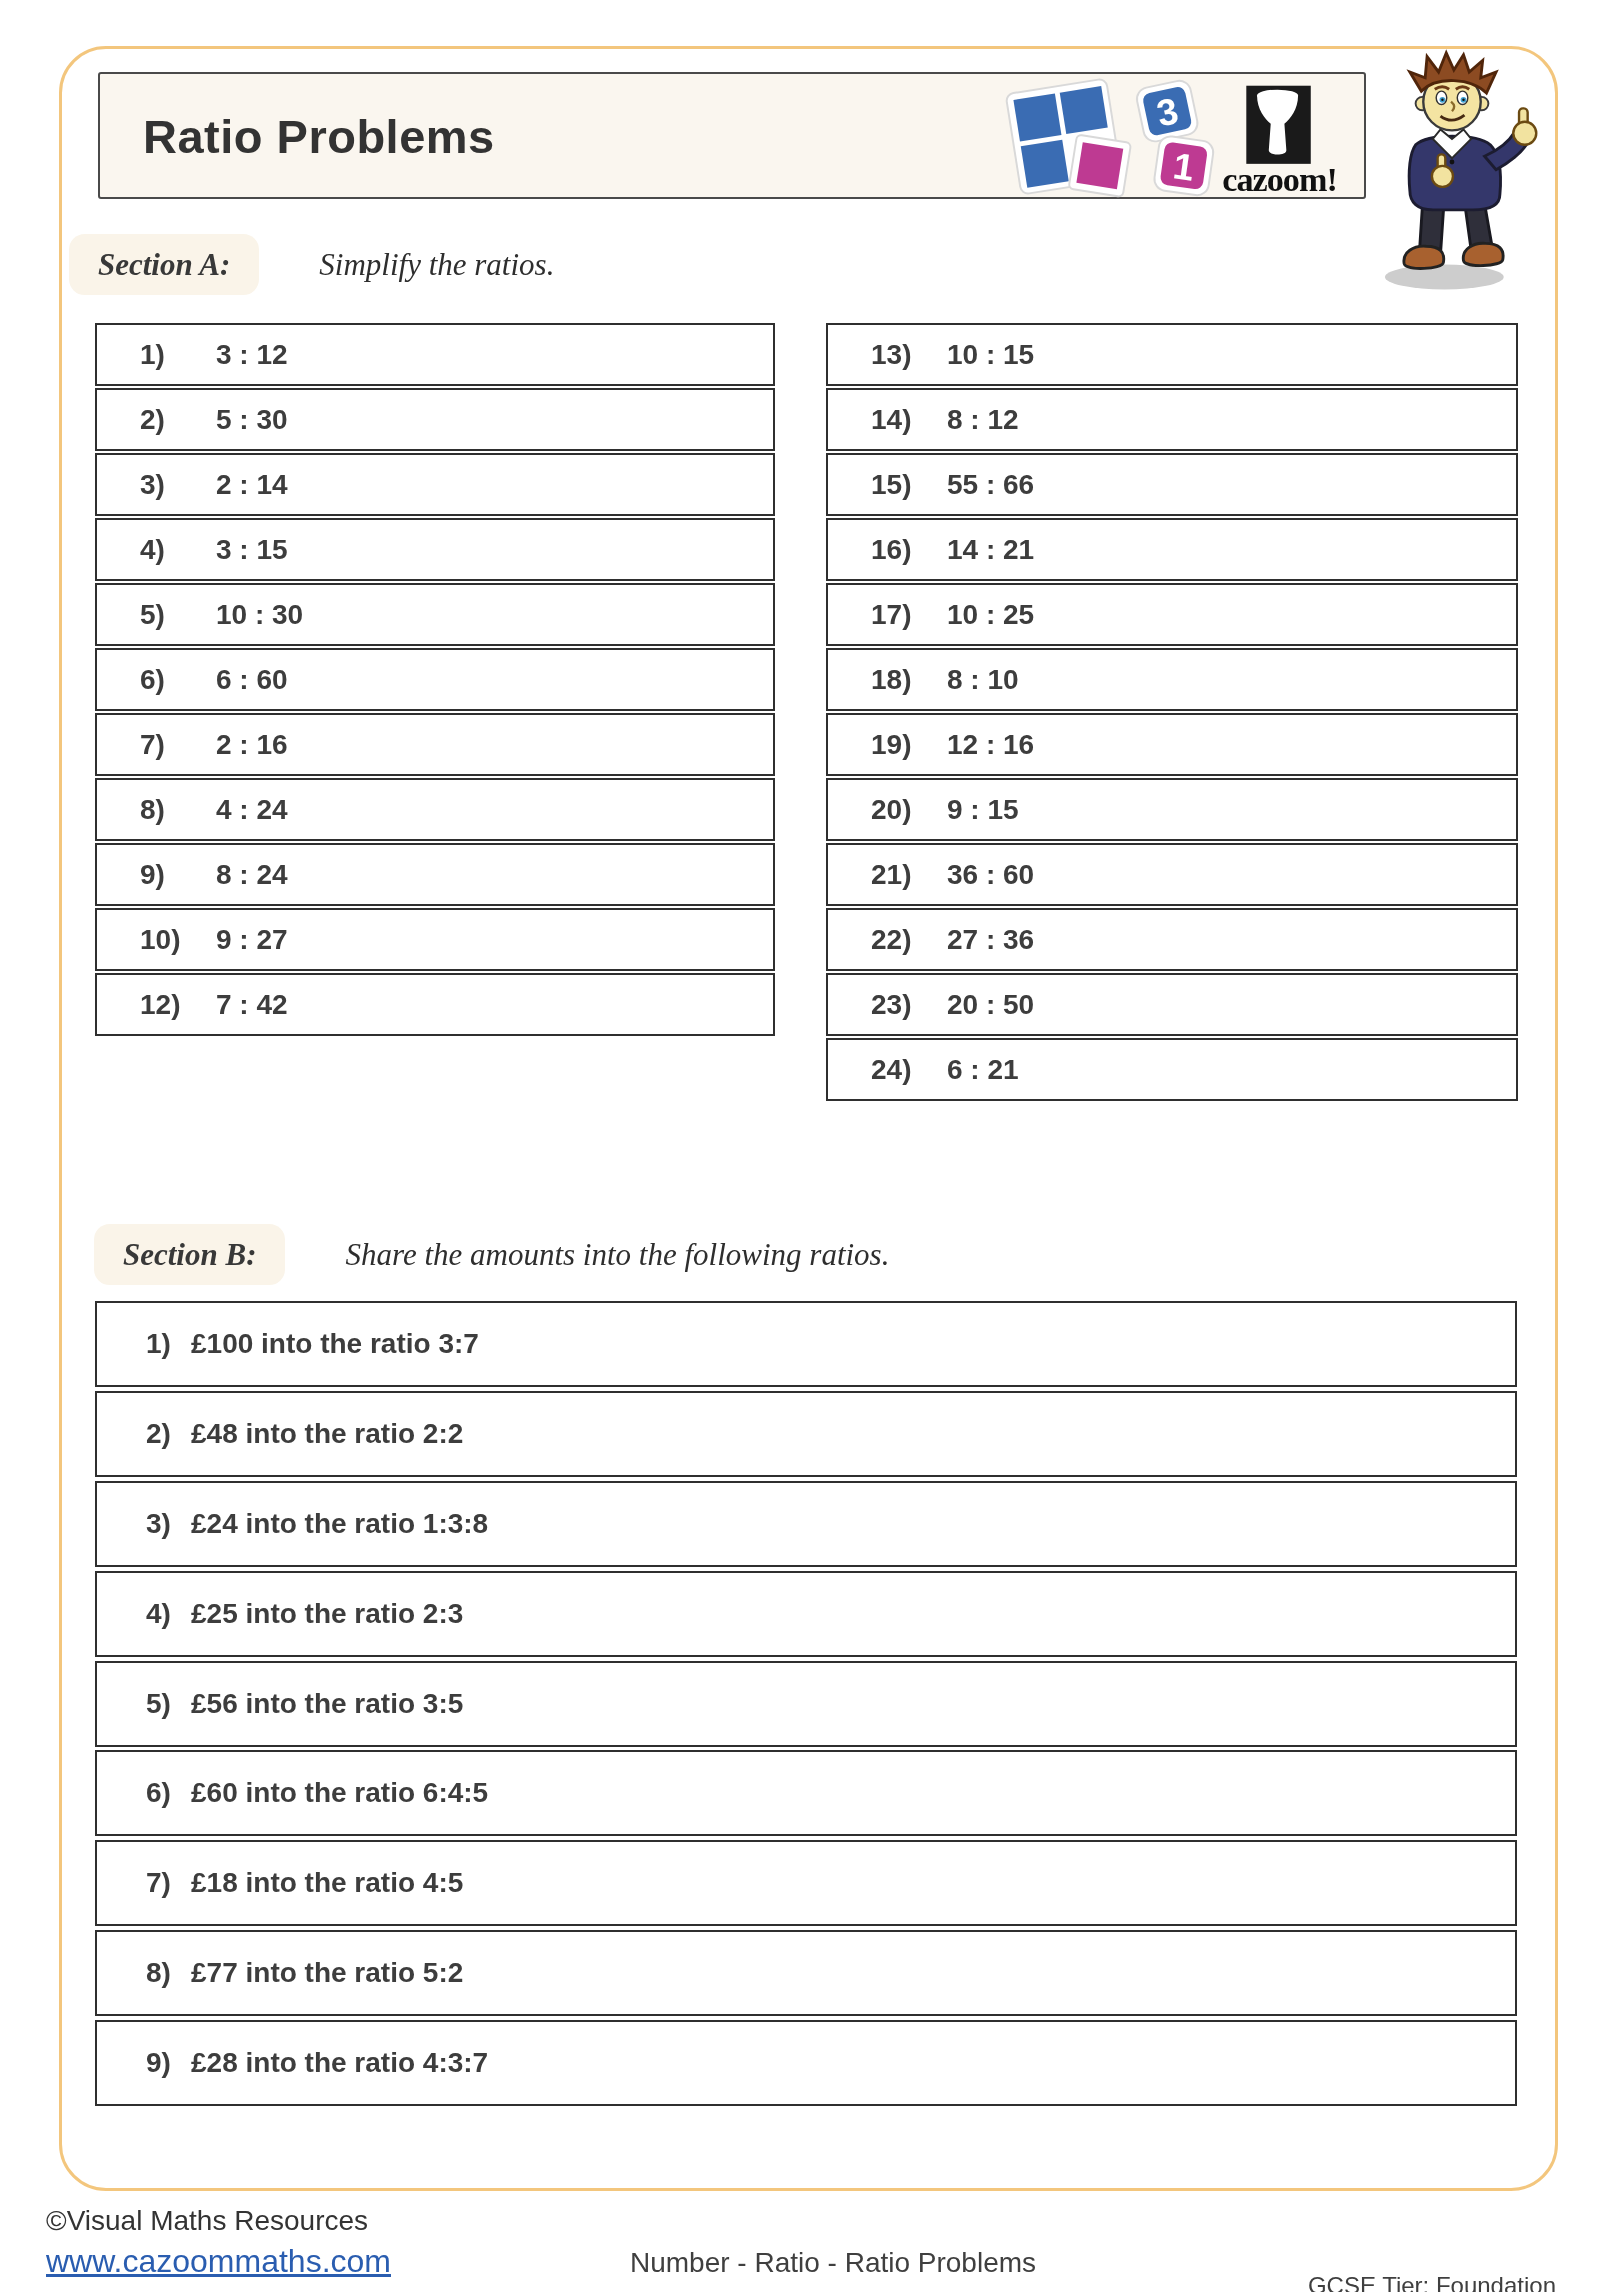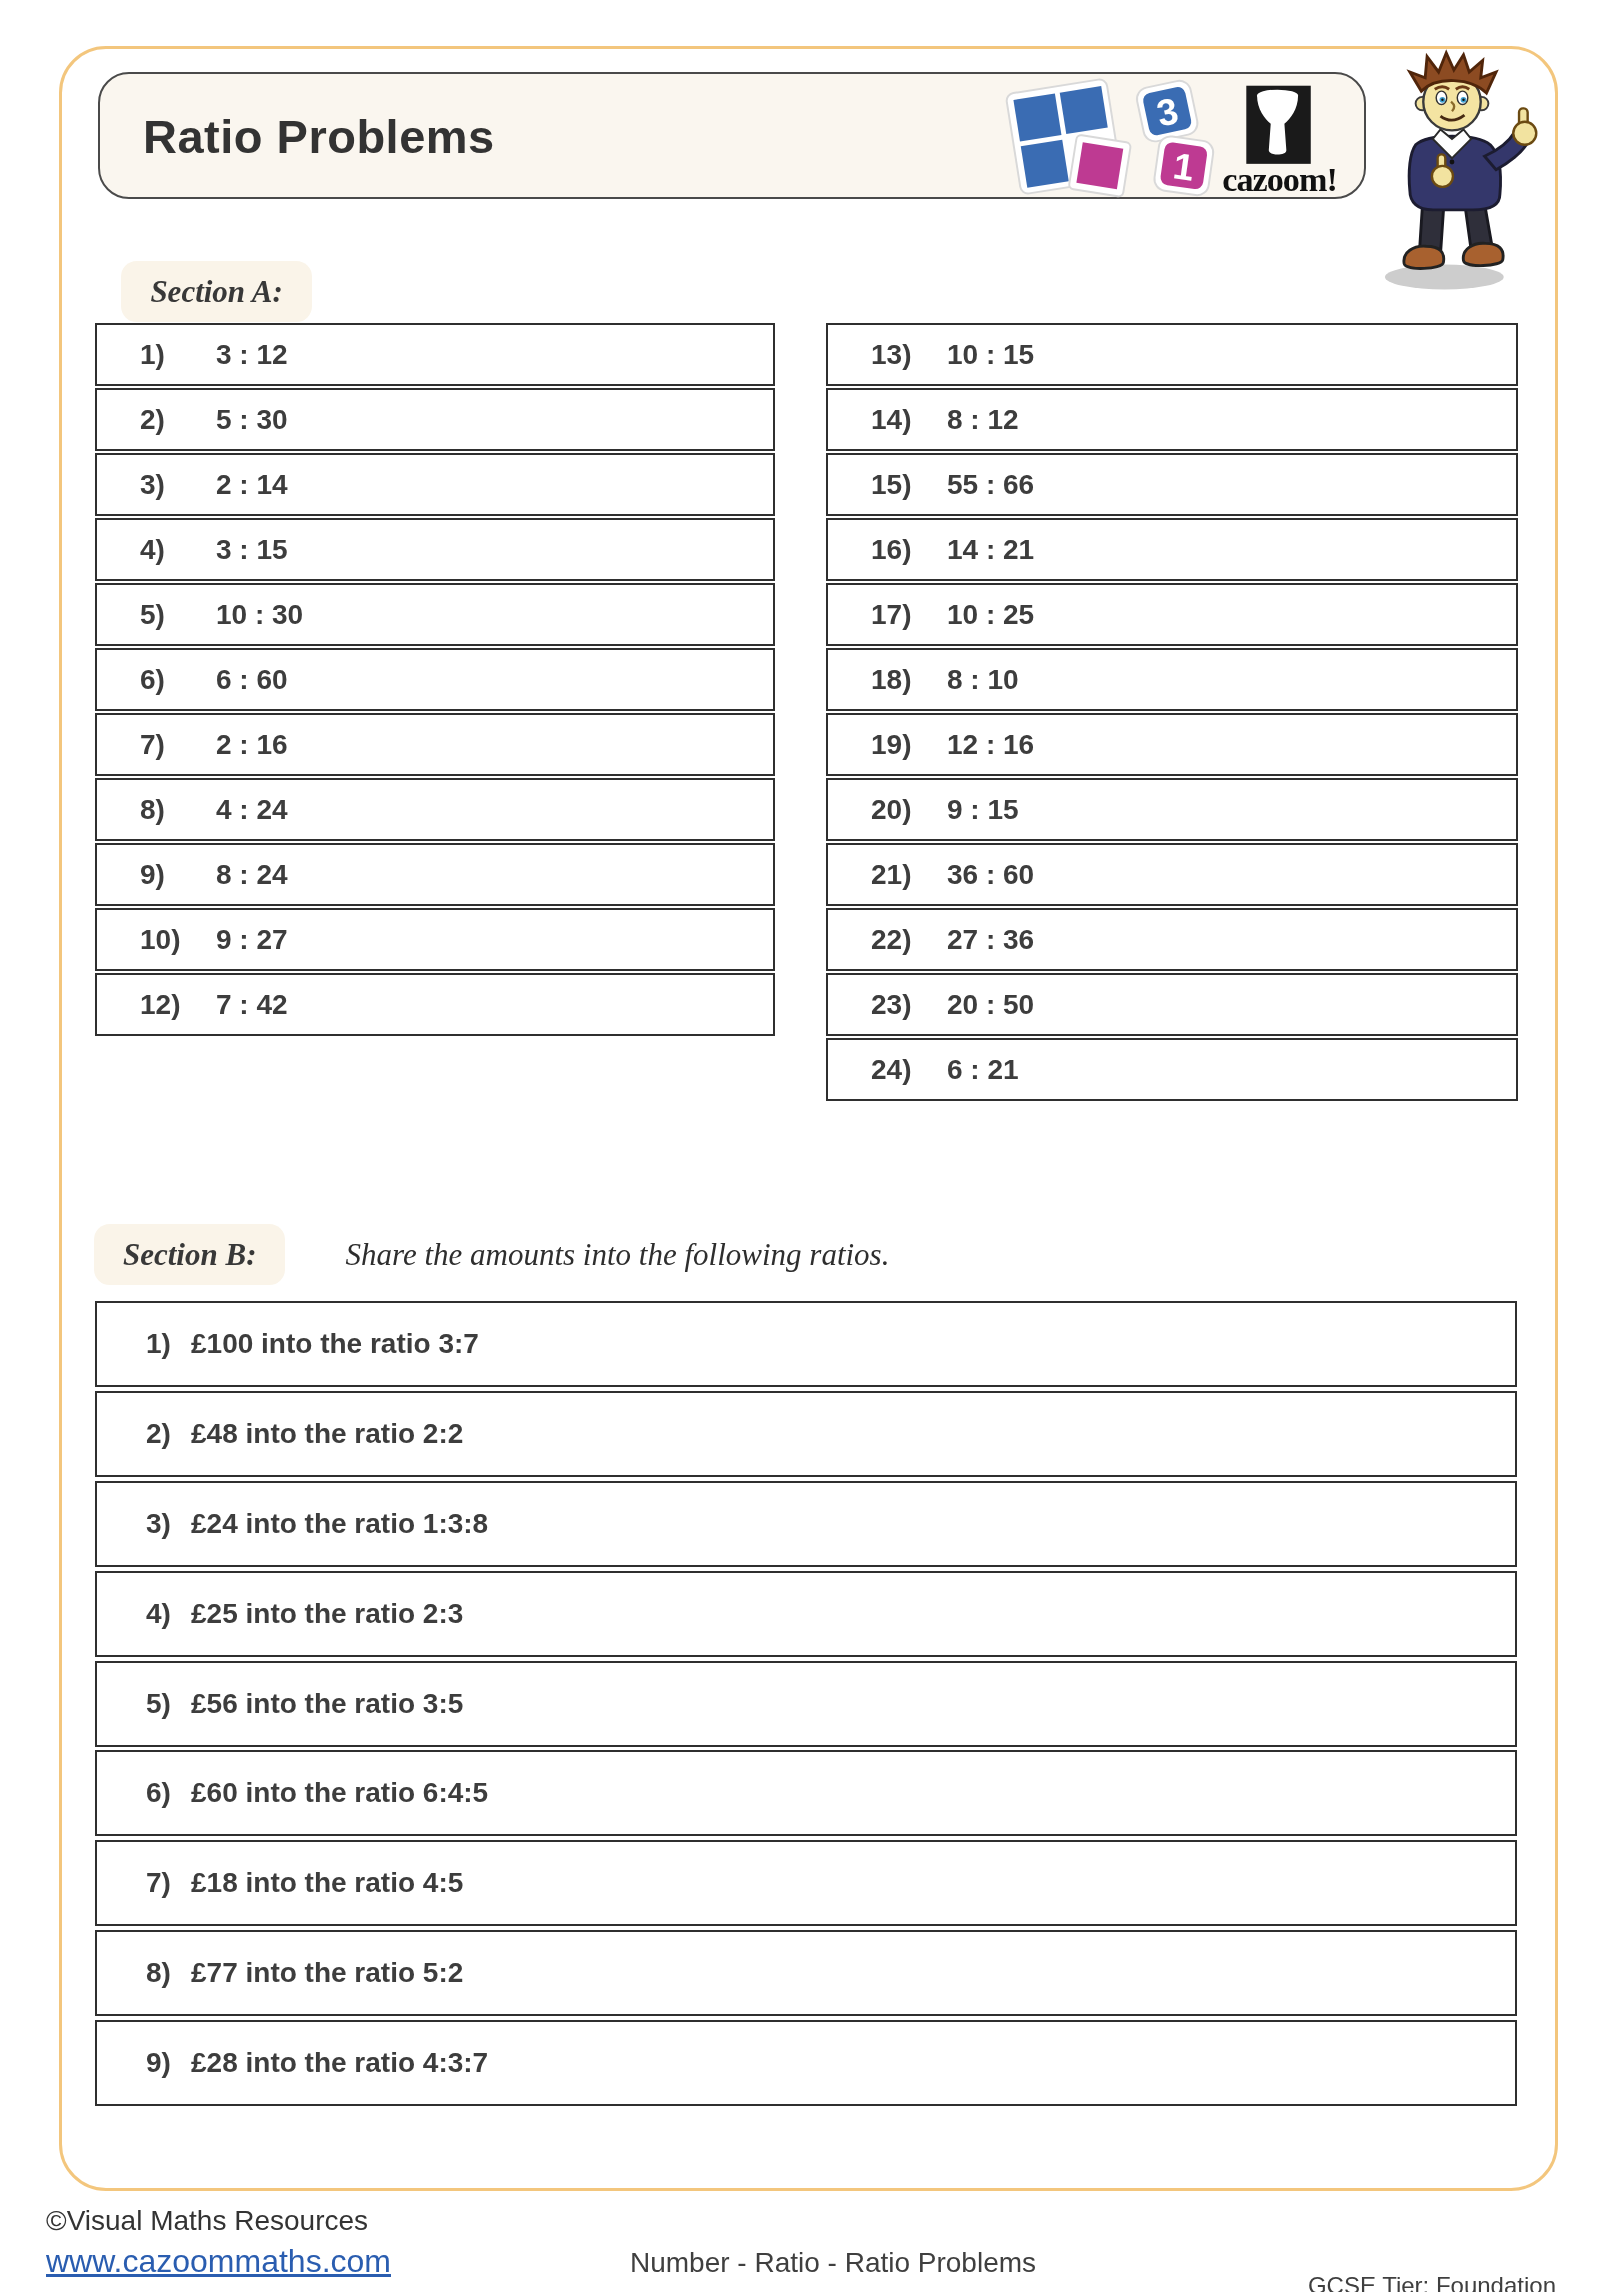--- a/index.html
+++ b/index.html
@@ -7,31 +7,31 @@
     width:1621px; height:2293px; position:relative; background:#ffffff;
     font-family:"Liberation Sans", sans-serif; overflow:hidden;
   }
   .page-border {
     position:absolute; left:59px; top:46px; width:1493px; height:2139px;
     border:3.9px solid #F3C67D; border-radius:47px;
   }
   .title-box {
     position:absolute; left:98px; top:72px; width:1268px; height:127px;
     box-sizing:border-box; background:#FAF6EF;
-    border:2.9px solid #4A4A4A; border-radius:31px;
+    border:2.9px solid #4A4A4A; border-radius:3px;
   }
   .title-text {
     position:absolute; left:43px; top:50%; transform:translateY(-50%);
     font-size:47px; font-weight:bold; color:#333333; letter-spacing:0.5px;
   }
   .logo-svg { position:absolute; left:980px; top:74px; width:392px; height:125px; }
   .mascot-svg { position:absolute; left:1356px; top:49px; width:192px; height:249px; }
 
   .sec-header { position:absolute; left:69px; display:flex; align-items:center; }
-  .sec-header.a { top:261px;flex-direction:column; }
+  .sec-header.a { top:234px; }
   .sec-header.b { top:1224px;padding-left:25px; }
   .sec-pill {
     background:#FAF4E9; border-radius:15.7px; padding:12.7px 29px;
     font-family:"Liberation Serif", serif; font-style:italic; font-weight:bold;
     font-size:31px; color:#383838;
   }
   .sec-instr {
     margin-left:60px; font-family:"Liberation Serif", serif; font-style:italic;
     font-size:31px; color:#2e2e2e;
   }

